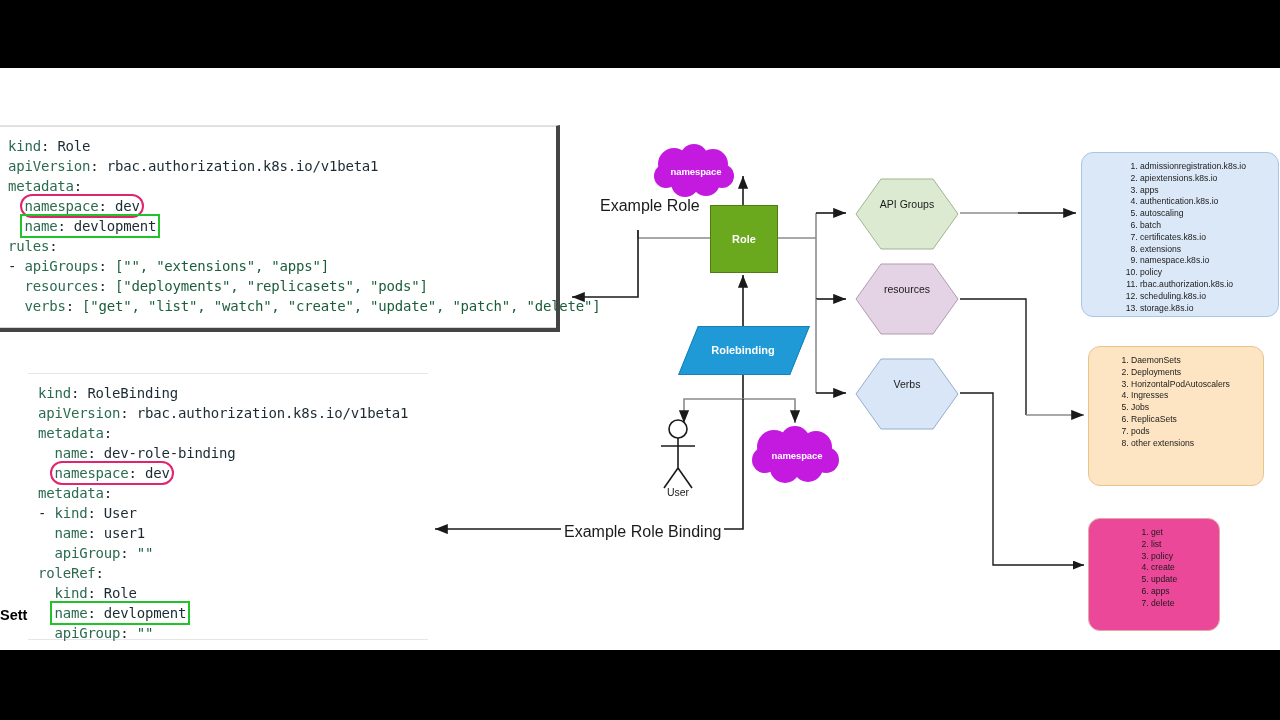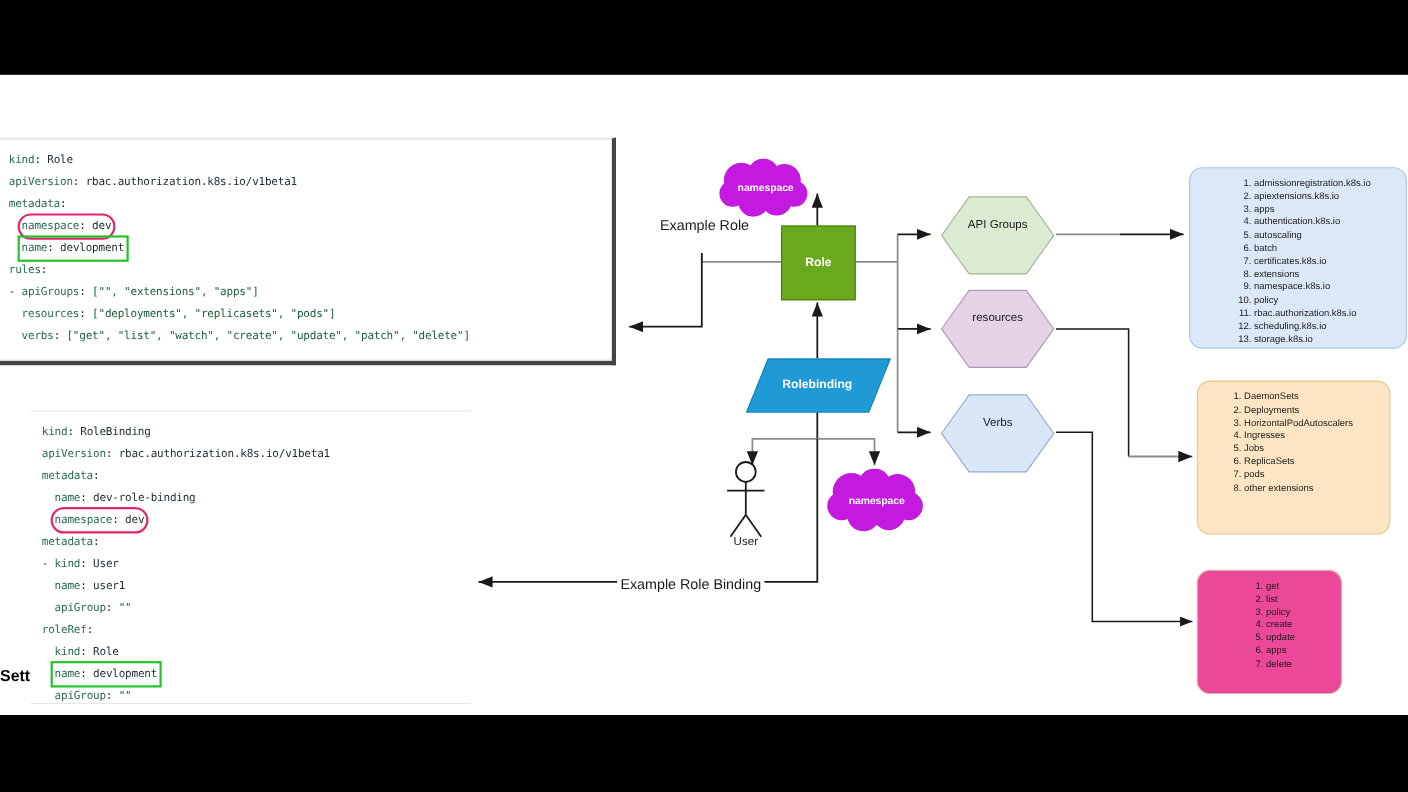--- a/index.html
+++ b/index.html
@@ -7,21 +7,21 @@
   #stage{position:relative;width:1280px;height:720px;background:#000;}
   #canvas{position:absolute;left:0;top:68px;width:1280px;height:582px;background:#ffffff;overflow:hidden;}
 
   
   .code-card{position:absolute;background:#fff;font-family:"DejaVu Sans Mono","Liberation Mono",monospace;}
   #role-card{left:0px;top:57px;width:556px;height:202px;border-right:4px solid #444;border-bottom:4px solid #444;
              border-top:1px solid #e3e3e3;}
   #role-card .inner{position:absolute;left:0;top:0;right:0;bottom:0;background:#fff;border-top:1px solid #dedede;border-bottom:1px solid #d5d5d5;}
   #rb-card{left:28px;top:305px;width:400px;height:265px;background:#fff;border-top:1px solid #e6e6e6;border-bottom:1px solid #e6e6e6;}
 
-  .code-line{white-space:pre;font-size:10px;line-height:20px;color:#24292e;letter-spacing:-0.2px;}
+  .code-line{white-space:pre;font-size:14px;line-height:20px;color:#24292e;letter-spacing:-0.2px;}
   .k{color:#2b6b4f;}
   .v{color:#1c2b33;}
   .p{color:#24292e;}
   .s{color:#1b5e3a;}
 
   .hl-pink{outline:2px solid #e0256e;display:inline-block;padding:0 2px;margin:0 -2px;border-radius:10px;}
   .hl-green{outline:2px solid #22c32a;display:inline-block;padding:0 2px;margin:0 -2px;}
 
   
   #diagram{position:absolute;left:0;top:0;width:1280px;height:582px;}
@@ -52,21 +52,21 @@
   #box-verbs ol{padding-left:50px;}
 
   .cloud{position:absolute;display:flex;align-items:center;justify-content:center;}
   .cloud span{position:relative;z-index:3;color:#fff;font-size:9.5px;font-weight:bold;letter-spacing:-0.1px;}
   #cloud-top{left:650px;top:76px;width:92px;height:54px;}
   #cloud-bottom{left:748px;top:358px;width:98px;height:58px;}
 
   #user-fig{position:absolute;left:650px;top:348px;width:56px;height:85px;}
   #user-label{position:absolute;left:650px;top:348px;width:56px;text-align:center;top:418px;font-size:10.5px;color:#1a1a1a;}
 
-  .edge-label{position:absolute;font-size:13px;color:#1a1a1a;background:#fff;padding:0 3px;white-space:nowrap;}
+  .edge-label{position:absolute;font-size:16px;color:#1a1a1a;background:#fff;padding:0 3px;white-space:nowrap;}
   #lbl-example-role{left:597px;top:129px;}
   #lbl-example-rb{left:561px;top:455px;}
 
   #diagram-title{position:absolute;left:0;top:539px;width:1280px;text-align:left;
                  font-size:14.5px;font-weight:bold;color:#000;}
   #title-inner{display:inline-block;}
 </style>
 </head>
 <body>
 

